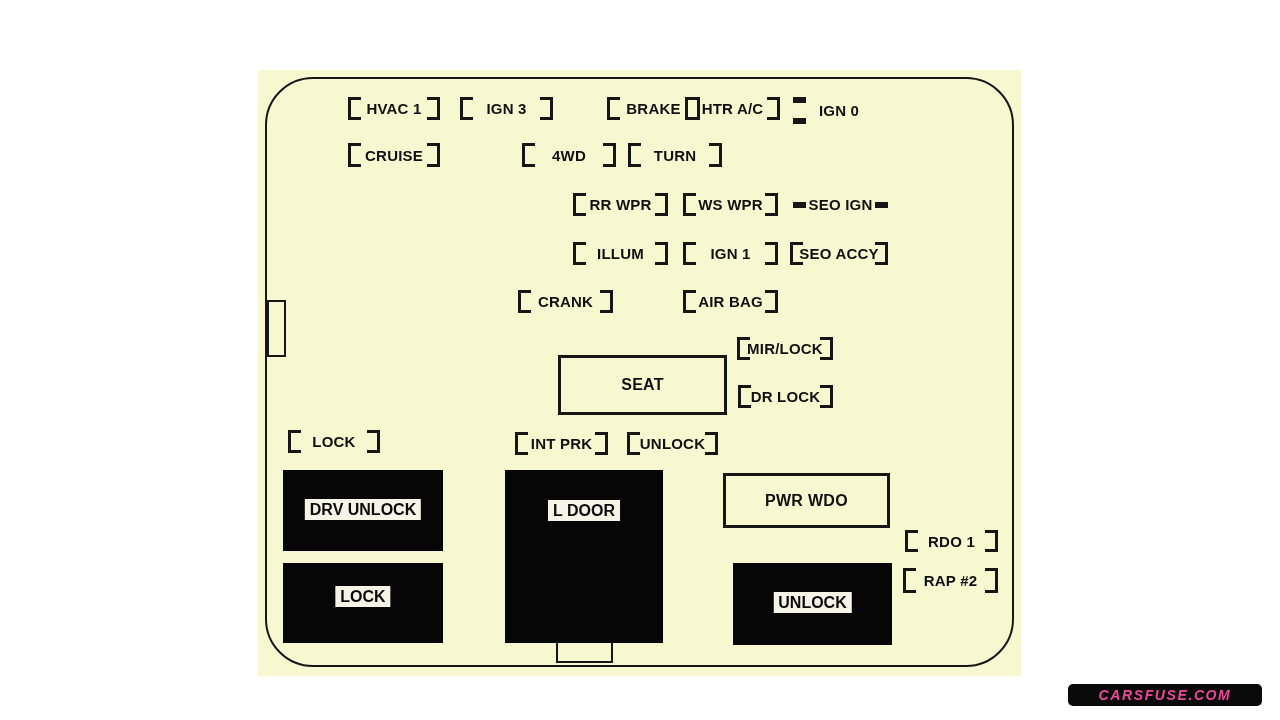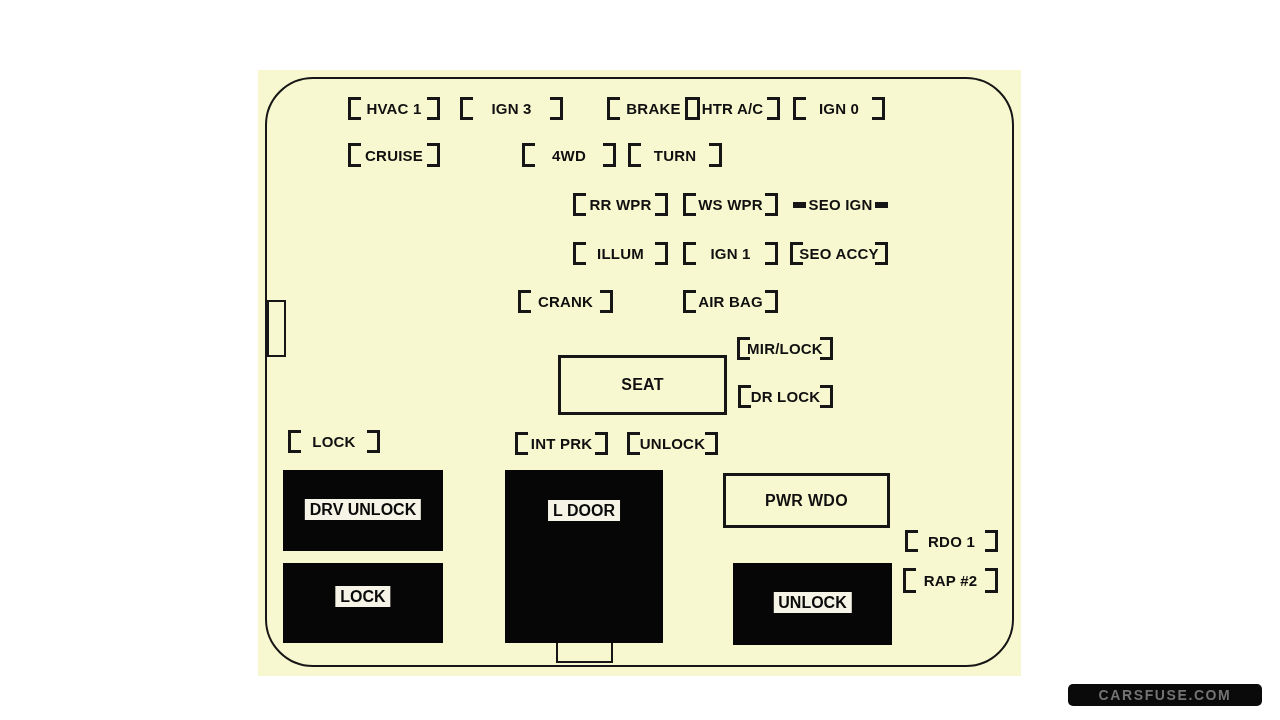--- a/index.html
+++ b/index.html
@@ -24,21 +24,21 @@
   
   .obox{position:absolute;border:3px solid var(--line,#161616);box-sizing:border-box;
     display:flex;align-items:center;justify-content:center;font-weight:bold;font-size:16px;
     color:#101010;letter-spacing:0.3px;}
   
   .tab{position:absolute;border:2.5px solid var(--line,#161616);box-sizing:border-box;
     background:var(--panel-bg,#F8F8D0);}
   
   .watermark{position:absolute;left:1068px;top:684px;width:194px;height:22px;
     background:#0a0a0a;border-radius:5px;display:flex;align-items:center;justify-content:center;}
-  .watermark span{color:#737373;font-weight:bold;font-size:14px;
+  .watermark span{color:#ec4899;font-weight:bold;font-style:italic;font-size:14px;
     letter-spacing:1.6px;line-height:1;}
 </style>
 </head>
 <body style="background: rgb(255, 255, 255);">
 
 <div class="stage">
   <div class="panel-bg"></div>
   <div class="panel-border"></div>
   <div class="panel">
       <div class="tab" style="left: 267px; top: 300px; width: 19px; height: 57px;"></div>
@@ -59,36 +59,36 @@
         <span>PWR WDO</span>
       </div>
       <div class="obox" style="left: 558px; top: 355px; width: 169px; height: 60px;">
         <span>SEAT</span>
       </div>
       <div class="fuse" style="left: 348px; top: 97px; width: 92px; height: 23px;">
         <span class="bk bl"></span>
         <span class="fuse-label">HVAC 1</span>
         <span class="bk br"></span>
       </div>
-      <div class="fuse" style="left: 460px; top: 97px; width: 103px; height: 23px;">
+      <div class="fuse" style="left: 460px; top: 97px; width: 93px; height: 23px;">
         <span class="bk bl"></span>
         <span class="fuse-label">IGN 3</span>
         <span class="bk br"></span>
       </div>
       <div class="fuse" style="left: 575px; top: 97px; width: 93px; height: 23px; padding-left: 32px;">
         <span class="bk bl"></span>
         <span class="fuse-label">BRAKE</span>
         <span class="bk br"></span>
       </div>
       <div class="fuse" style="left: 685px; top: 97px; width: 95px; height: 23px;">
         <span class="bk bl"></span>
         <span class="fuse-label">HTR A/C</span>
         <span class="bk br"></span>
       </div>
-      <div class="fuse" style="left: 793px; top: 97px; width: 92px; height: 23px;">
+      <div class="fuse" style="left: 793px; top: 97px; width: 92px; height: 23px; flex-direction: column;">
         <span class="bk bl"></span>
         <span class="fuse-label">IGN 0</span>
         <span class="bk br"></span>
       </div>
       <div class="fuse" style="left: 348px; top: 143px; width: 92px; height: 24px;">
         <span class="bk bl"></span>
         <span class="fuse-label">CRUISE</span>
         <span class="bk br"></span>
       </div>
       <div class="fuse" style="left: 522px; top: 143px; width: 94px; height: 24px;">

